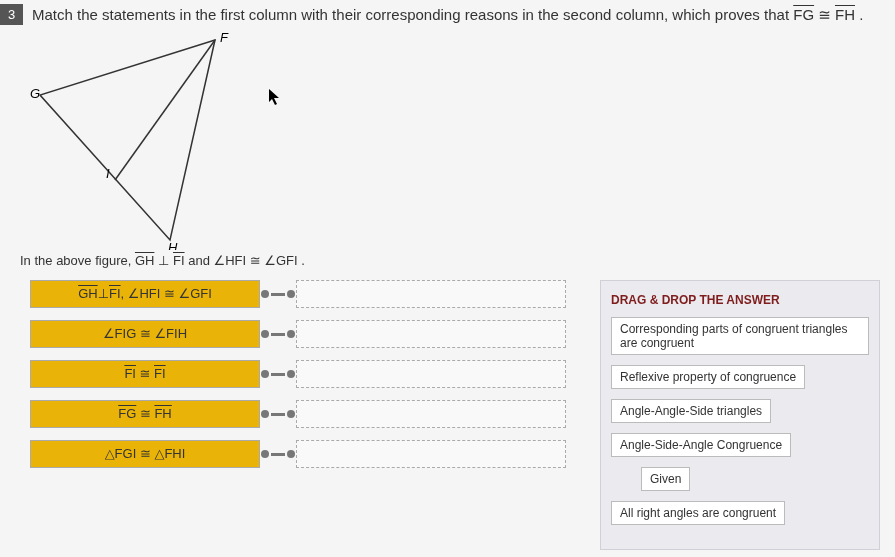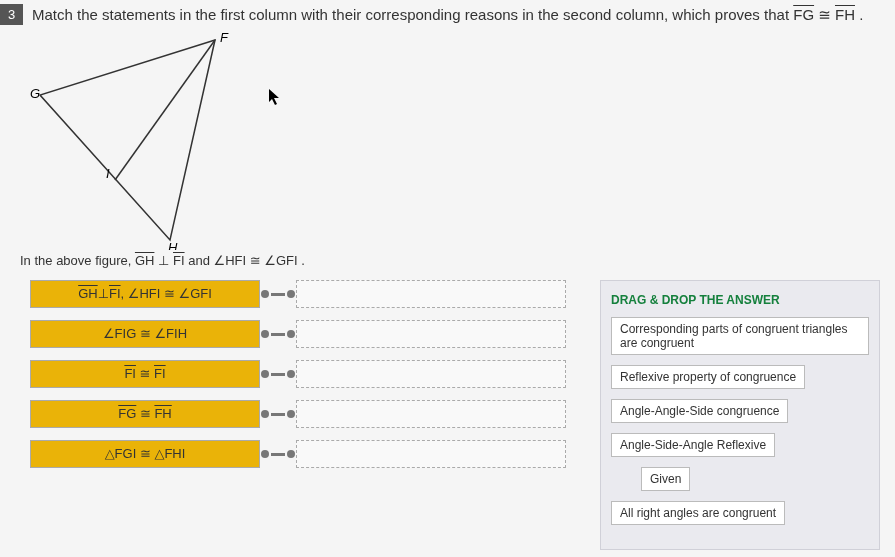--- a/index.html
+++ b/index.html
@@ -92,21 +92,21 @@
       left: 600px;
       width: 280px;
       background: #eaeaef;
       border: 1px solid #d0d0d8;
       padding: 12px 10px 14px 10px;
     }
     .answer-title {
       font-weight: bold;
       font-size: 12px;
       margin-bottom: 10px;
-      color: #15803d;
+      color: #7f1d1d;
     }
     .answer-chip {
       display: inline-block;
       background: #fff;
       border: 1px solid #bbb;
       padding: 4px 8px;
       font-size: 12px;
       margin-bottom: 8px;
       cursor: grab;
     }
@@ -216,17 +216,17 @@
       </div>
     <div class="drop-zone"></div>
   </div>
 
 </div>
 
 <div class="answer-panel">
   <div class="answer-title">DRAG &amp; DROP THE ANSWER</div>
   <div class="chip-row"><span class="answer-chip">Corresponding parts of congruent triangles are congruent</span></div>
   <div class="chip-row"><span class="answer-chip">Reflexive property of congruence</span></div>
-  <div class="chip-row"><span class="answer-chip">Angle-Angle-Side congruence</span></div>
-  <div class="chip-row"><span class="answer-chip">Angle-Side-Angle Reflexive</span></div>
+  <div class="chip-row"><span class="answer-chip">Angle-Angle-Side triangles</span></div>
+  <div class="chip-row"><span class="answer-chip">Angle-Side-Angle Congruence</span></div>
   <div class="chip-row indent"><span class="answer-chip">Given</span></div>
   <div class="chip-row"><span class="answer-chip">All right angles are congruent</span></div>
 </div>
 
 </body></html>

